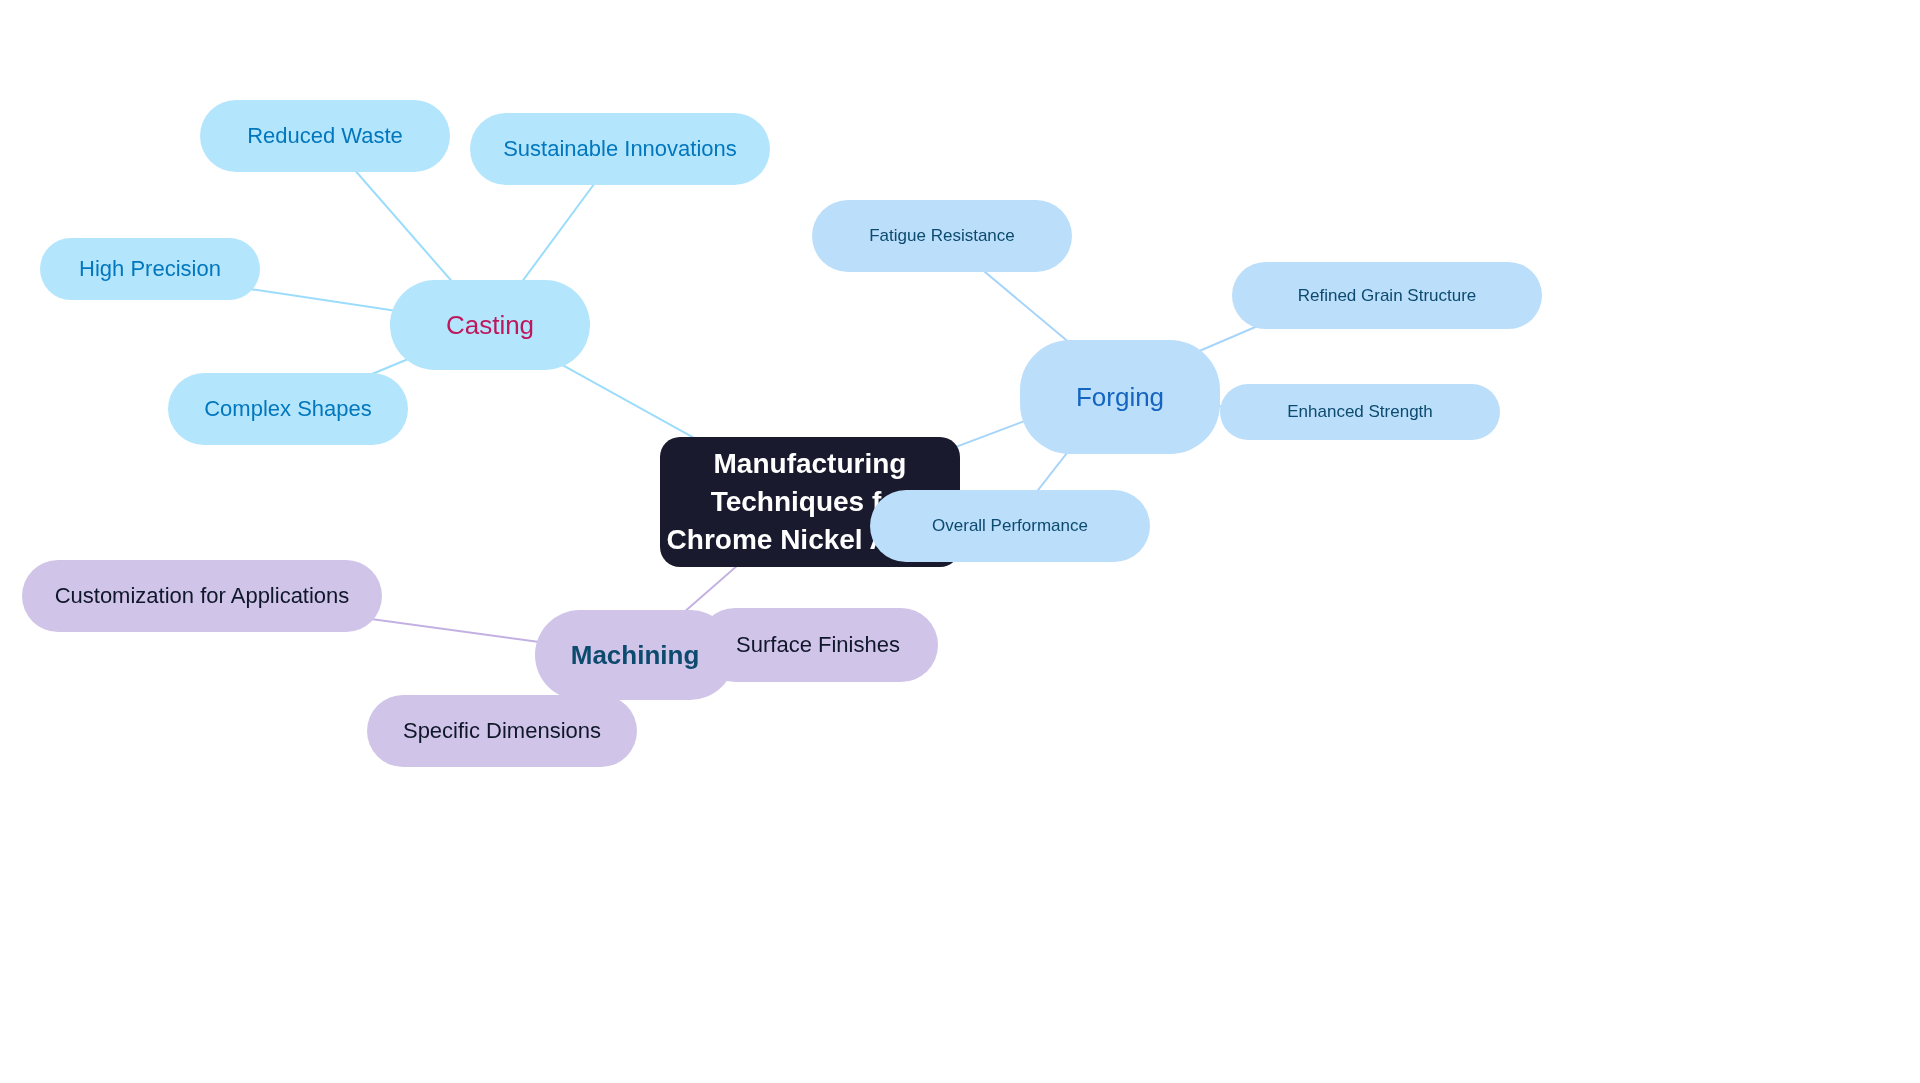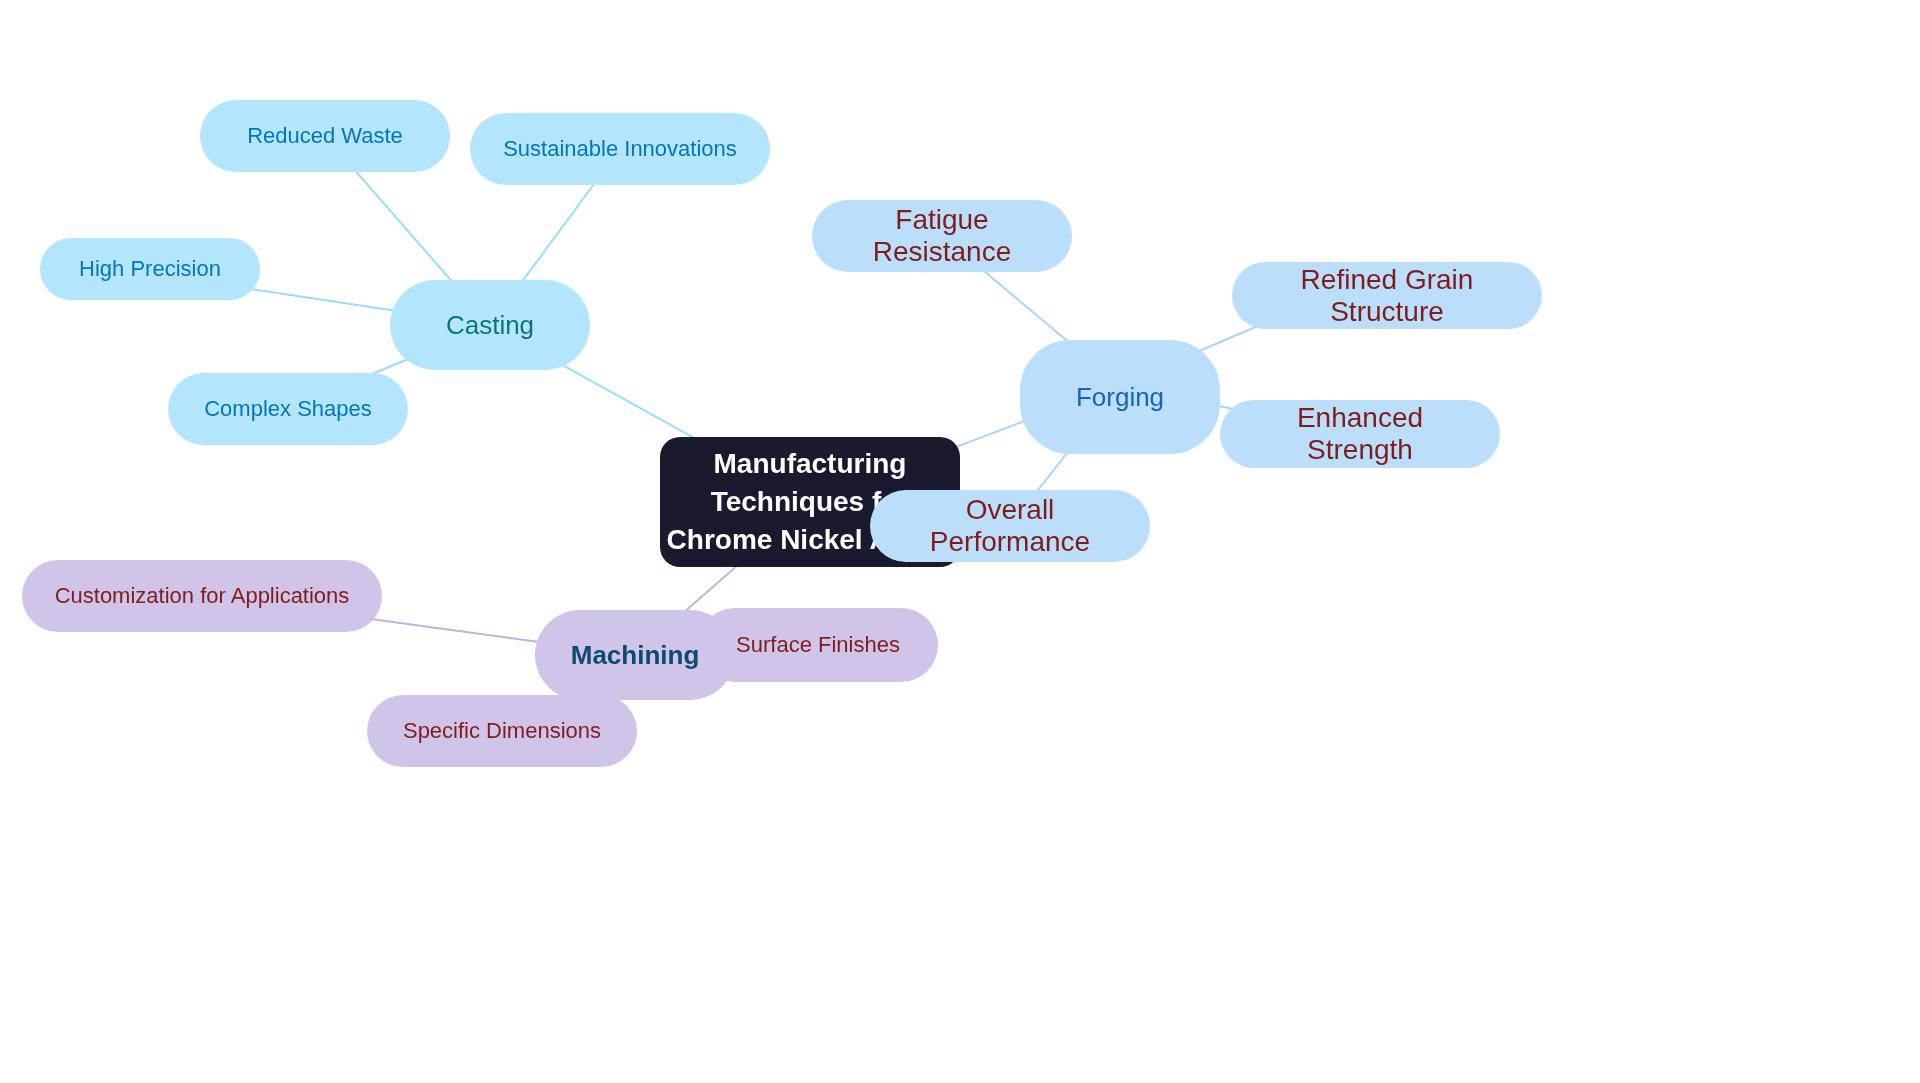--- a/index.html
+++ b/index.html
@@ -37,21 +37,21 @@
       color: #ffffff;
       font-size: 28px;
       font-weight: 600;
       width: 300px;
       height: 130px;
       border-radius: 20px;
     }
 
     .node-casting {
       background: #b3e5fc;
-      color: #0f766e;
+      color: #be185d;
       font-size: 26px;
       font-weight: 500;
       width: 200px;
       height: 90px;
     }
 
     .node-forging {
       background: #bbdefb;
       color: #1565c0;
       font-size: 26px;
@@ -73,30 +73,30 @@
       background: #b3e5fc;
       color: #0277bd;
       font-size: 22px;
       font-weight: 400;
       padding: 0 24px;
       height: 72px;
     }
 
     .node-blue-pale {
       background: #bbdefb;
-      color: #7f1d1d;
-      font-size: 28px;
+      color: #0c4a6e;
+      font-size: 17px;
       font-weight: 400;
       padding: 0 24px;
       height: 72px;
     }
 
     .node-purple-light {
       background: #d1c4e9;
-      color: #7f1d1d;
+      color: #0f172a;
       font-size: 22px;
       font-weight: 400;
       padding: 0 24px;
       height: 72px;
     }
   </style>
 </head>
 <body>
 
 <svg id="connections">
@@ -150,21 +150,21 @@
 </div>
 
 <div class="node node-blue-pale" style="left: 812px; top: 200px; width: 260px; height: 72px;">
   <span>Fatigue Resistance</span>
 </div>
 
 <div class="node node-blue-pale" style="left: 1232px; top: 262px; width: 310px; height: 67px;">
   <span>Refined Grain Structure</span>
 </div>
 
-<div class="node node-blue-pale" style="left: 1220px; top: 400px; width: 280px; height: 68px;">
+<div class="node node-blue-pale" style="left: 1220px; top: 384px; width: 280px; height: 56px;">
   <span>Enhanced Strength</span>
 </div>
 
 <div class="node node-blue-pale" style="left: 870px; top: 490px; width: 280px; height: 72px;">
   <span>Overall Performance</span>
 </div>
 
 <div class="node node-purple-light" style="left: 22px; top: 560px; width: 360px; height: 72px;">
   <span>Customization for Applications</span>
 </div>

